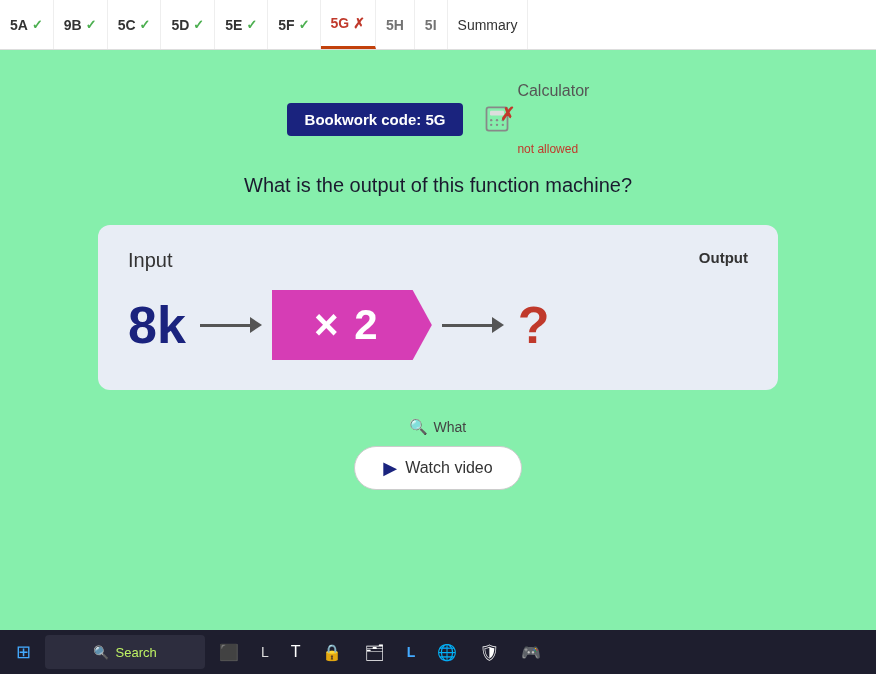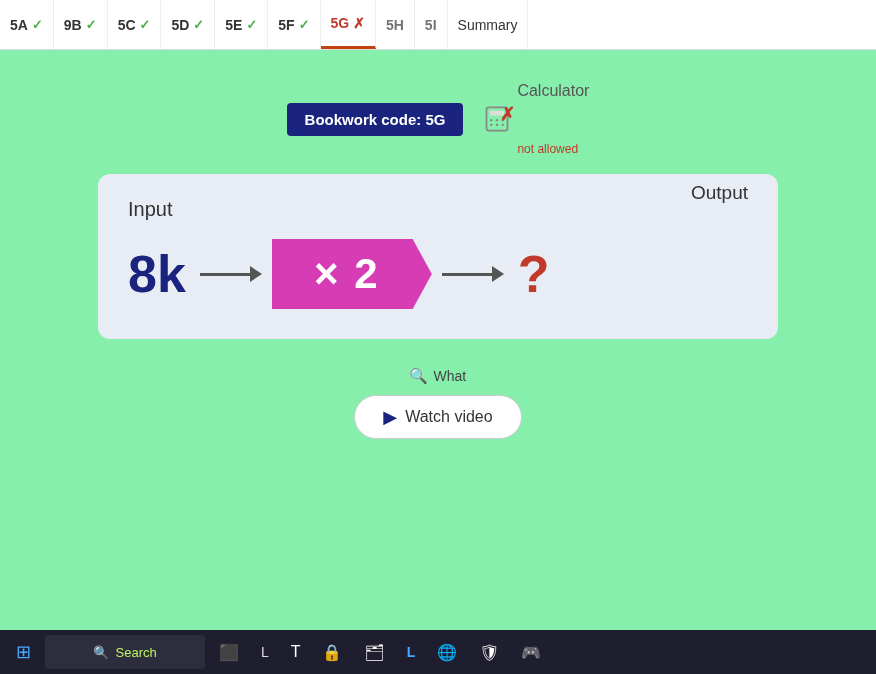--- a/index.html
+++ b/index.html
@@ -134,25 +134,25 @@
 
     .input-label {
       font-size: 20px;
       color: #333;
       font-weight: 500;
       margin-bottom: 18px;
     }
 
     .output-label {
       position: absolute;
-      top: 8px;
+      top: 24px;
       right: 30px;
-      font-size: 19px;
+      font-size: 15px;
       color: #333;
-      font-weight: 400;
+      font-weight: 700;
     }
 
     .machine-row {
       display: flex;
       align-items: center;
       gap: 0;
     }
 
     .input-value {
       font-size: 52px;
@@ -343,20 +343,21 @@
         </svg>
         <span class="x-overlay">✗</span>
       </div>
       <div>
         <div style="font-size:16px; color:#555;">Calculator</div>
         <div style="font-size:12px; color:#c0392b;margin-top:42px;">not allowed</div>
       </div>
     </div>
   </div>
 
+  <div class="question-text">What is the output of this function machine?</div>
 
   <div class="function-card">
     <div class="input-label">Input</div>
     <div class="output-label">Output</div>
 
     <div class="machine-row">
 
       <div class="input-value">8k</div>
 
       <div class="arrow-line">

